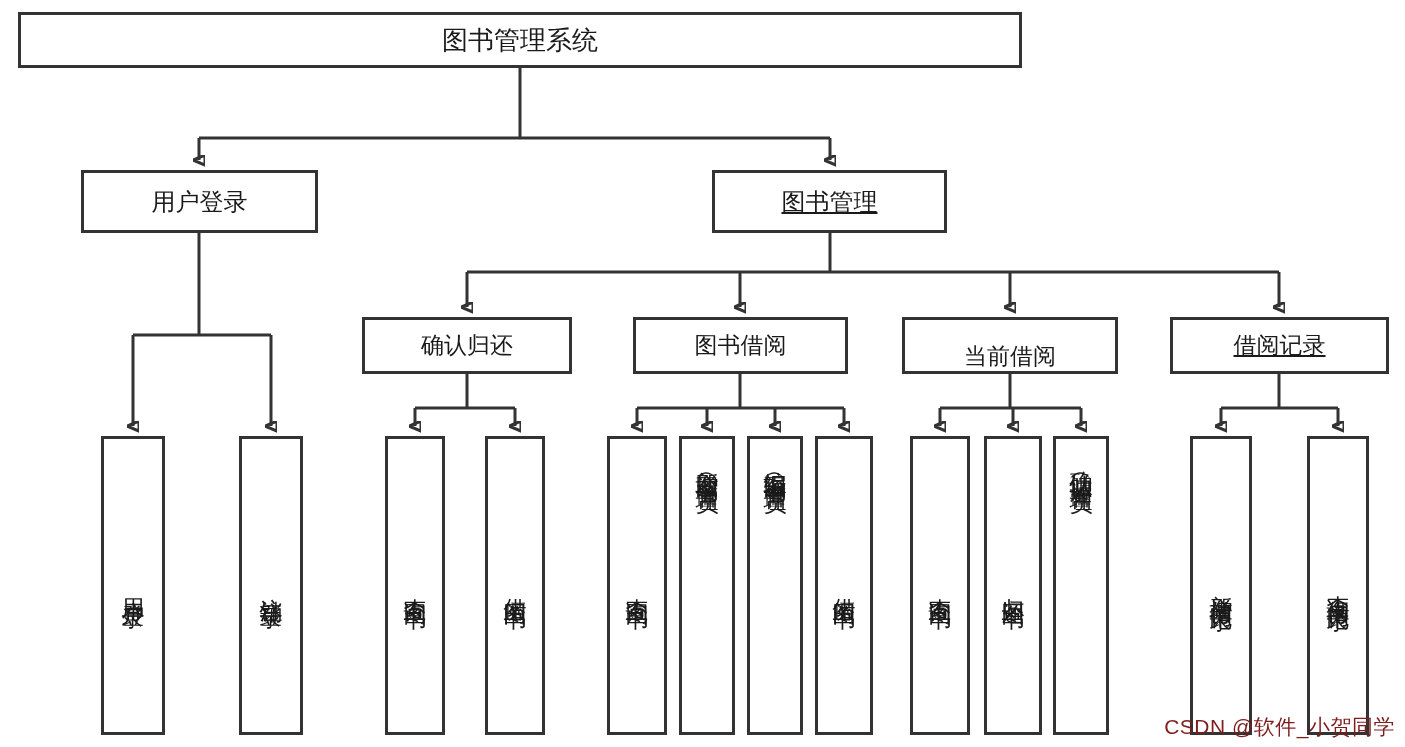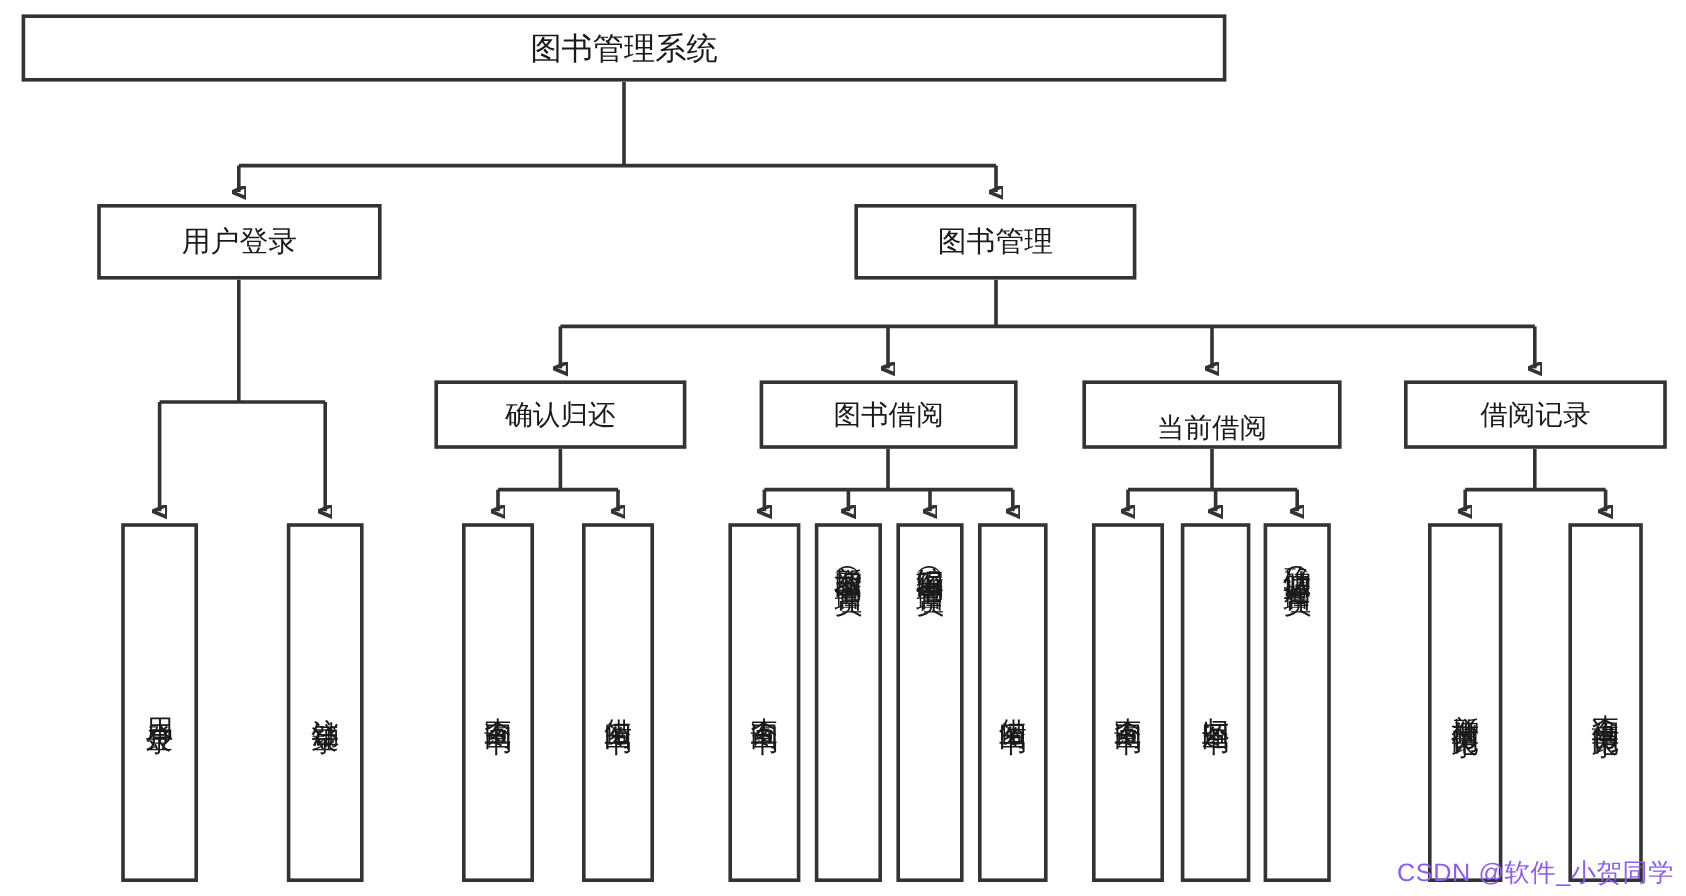--- a/index.html
+++ b/index.html
@@ -72,21 +72,21 @@
   .node.leaf.short {
     align-items: center;
     padding-top: 0;
   }
   
   #watermark {
     position: absolute;
     right: 10px;
     bottom: 6px;
     font-size: 21px;
-    color: #8b5cf6;
+    color: #7f1d1d;
     white-space: nowrap;
     letter-spacing: 0.5px;
   }
 </style>
 </head>
 <body>
 
 <div id="diagram-root">
 
   <svg id="connectors" viewBox="0 0 1405 747" width="1405" height="747">
@@ -137,34 +137,34 @@
     <line x1="1338" y1="408" x2="1338" y2="426" marker-end="url(#arrow)"></line>
   </svg>
 
   <div class="node root" style="left: 18px; top: 12px; width: 1004px; height: 56px;">
     <span>图书管理系统</span>
   </div>
 
   <div class="node level2" style="left: 81px; top: 170px; width: 237px; height: 63px;">
     <span>用户登录</span>
   </div>
-  <div class="node level2" style="left: 712px; top: 170px; width: 235px; height: 63px;">
+  <div class="node level2" style="left: 712px; top: 170px; width: 235px; height: 63px; text-decoration: underline;">
     <span>图书管理</span>
   </div>
 
   <div class="node level3" style="left: 362px; top: 317px; width: 210px; height: 57px;">
     <span>确认归还</span>
   </div>
   <div class="node level3" style="left: 633px; top: 317px; width: 215px; height: 57px;">
     <span>图书借阅</span>
   </div>
   <div class="node level3" style="left: 902px; top: 317px; width: 216px; height: 57px; align-items: flex-end;">
     <span>当前借阅</span>
   </div>
-  <div class="node level3" style="left: 1170px; top: 317px; width: 219px; height: 57px;">
+  <div class="node level3" style="left: 1170px; top: 317px; width: 219px; height: 57px; text-decoration: underline;">
     <span>借阅记录</span>
   </div>
 
   <div class="node leaf short" style="left: 101px; top: 436px; width: 64px; height: 299px;">
     <span class="vtext">用户登录</span>
   </div>
   <div class="node leaf short" style="left: 239px; top: 436px; width: 64px; height: 299px;">
     <span class="vtext">注销登录</span>
   </div>
   <div class="node leaf short" style="left: 385px; top: 436px; width: 60px; height: 299px;">

